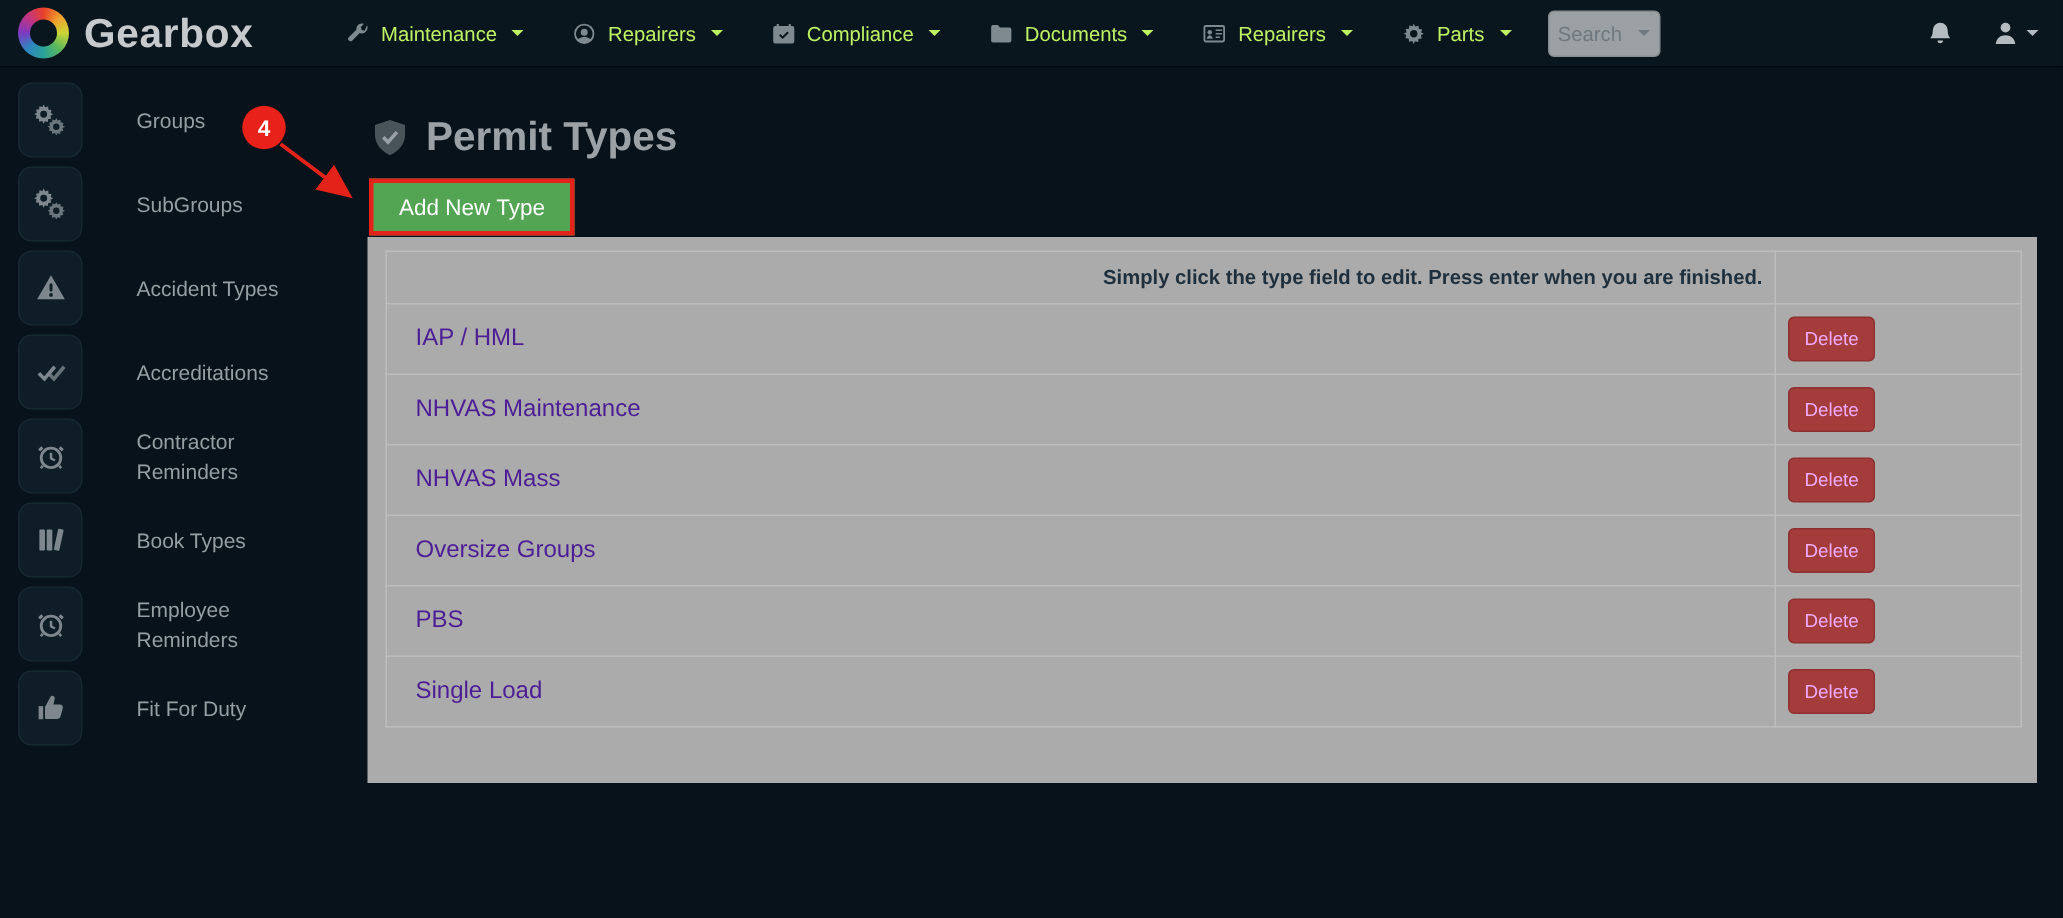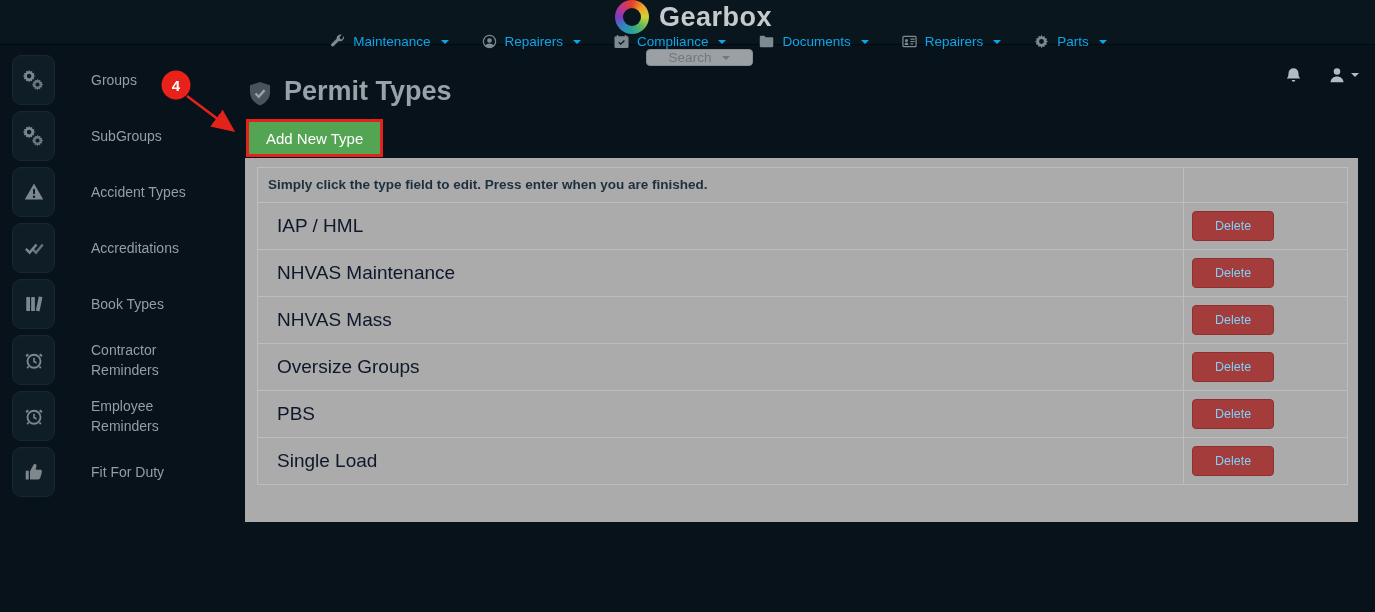--- a/index.html
+++ b/index.html
@@ -8,86 +8,86 @@
     width:1375px; height:612px; position:relative; overflow:hidden;
     background: var(--page_bg, #07121a);
     font-family:"Liberation Sans", sans-serif;
   }
 
   
   .topnav {
     position:absolute; top:0; left:0; right:0; height:45px;
     background: var(--nav_bg, #0a161e);
     border-bottom:1px solid #02090f;
-    display:flex; align-items:center;flex-direction:column;
+    display:flex; align-items:center;
   }
   .brand { display:flex; align-items:center; }
   .logo {
     width:34px; height:34px; border-radius:50%; margin:0 10px 0 12px; position:relative;
     background: conic-gradient(#e8402a,#f0a02c,#cbd437,#5cb85c,#2aa198,#2e86c1,#7d3ac1,#c13584,#e8402a);
   }
   .logo::after { content:""; position:absolute; inset:8px; border-radius:50%; background:var(--nav_bg,#0a161e); }
   .brand-name { font-size:27px; font-weight:bold; color:#c7cacc; letter-spacing:.5px; }
 
   .menu { display:flex; align-items:center; margin-left:62px; gap:33px; }
-  .menu-item { display:flex; align-items:center; gap:8px; color:#0ea5e9; font-size:13.5px; cursor:pointer; }
+  .menu-item { display:flex; align-items:center; gap:8px; color:#bef264; font-size:13.5px; cursor:pointer; }
   .mi-icon { display:inline-flex; width:15px; height:15px; color:#7f8a90; }
   .mi-icon svg { width:15px; height:15px; fill:currentColor; }
   .caret {
     width:0; height:0; display:inline-block; margin-left:2px;
     border-left:4px solid transparent; border-right:4px solid transparent;
     border-top:4px solid currentColor;
   }
   .search-btn {
-    margin-left:24px; height:31px; padding:0 22px; border-radius:4px;
+    margin-left:24px; height:31px; padding:0 6px; border-radius:4px;
     background:#9aa0a3; color:#6f797f; border:1px solid #868d90;
     font-size:13.5px; font-family:inherit; display:flex; align-items:center; gap:9px; cursor:pointer;
   }
   .nav-right { margin-left:auto; display:flex; align-items:center; gap:26px; padding-right:16px; }
   .icon-btn { display:inline-flex; align-items:center; color:#b4bcc1; cursor:pointer; }
   .icon-btn svg { fill:currentColor; }
 
   
   .sidebar { position:absolute; top:45px; left:0; width:245px; bottom:0; padding-top:7px; }
   .side-item { height:56px; display:flex; align-items:center; cursor:pointer;gap:19px; }
   .side-tile {
     width:43px; height:50px; margin-left:12px; flex:0 0 auto;
     background:#0f1e26; border:1px solid #182831; border-radius:9px;
     display:flex; align-items:center; justify-content:center; color:#7d878d;
   }
   .side-tile svg { fill:currentColor; }
   .side-label { margin-left:17px; color:#959ea3; font-size:14px; line-height:20px; max-width:118px; }
 
   
   .content { position:absolute; left:245px; top:45px; right:0; bottom:0; }
-  .title-row { position:absolute; left:3px; top:31px; display:flex; align-items:flex-end; gap:12px; }
+  .title-row { position:absolute; left:3px; top:31px; display:flex; align-items:center; gap:12px; }
   .title-row h1 { margin:0; font-size:27px; font-weight:600; color:#9aa2a7; }
   .shield { display:inline-flex; }
 
   .add-btn {
     position:absolute; left:1px; top:74px; height:38px; padding:0 17px;
     background:var(--accent_green,#53a453); color:#ffffff; font-size:15px; font-family:inherit;
     border:3px solid var(--highlight_red,#e3231a); border-radius:0; cursor:pointer;
   }
 
   .panel {
     position:absolute; left:0; top:113px; width:1113px; height:364px;
     background:var(--panel_gray,#ababab); padding:9px 10px 0 12px;
   }
   table { width:100%; border-collapse:collapse; border:1px solid #8f8f8f; }
   th, td { border:1px solid #bdbdbd; }
   th {
-    text-align:left; font-size:13.5px; line-height:16px; color:#1e2f3d;
+    text-align:right; font-size:13.5px; line-height:16px; color:#1e2f3d;
     padding:9px 8px 9px 10px; font-weight:bold;
   }
-  td.td-name { font-size:19px; line-height:16px; color:#0f172a; padding:15px 8px 15px 19px; cursor:pointer;margin-top:12px; }
+  td.td-name { font-size:16px; line-height:16px; color:#4c1d95; padding:15px 8px 15px 19px; cursor:pointer;margin-top:12px; }
   td.td-action { width:164px; padding:8px; }
   .delete-btn {
     background:var(--delete_red,#a43c3c); border:1px solid #8e3030; border-radius:4px;
-    color:#7dd3fc; font-size:12.5px; font-family:inherit; padding:7px 22px; cursor:pointer;
+    color:#f0abfc; font-size:12.5px; font-family:inherit; padding:7px 10px; cursor:pointer;
   }
 
   
   .annotation { position:absolute; left:150px; top:58px; width:120px; height:90px; z-index:20; pointer-events:none; }
 </style>
 </head>
 <body>
 
 <header class="topnav">
   <div class="brand">
@@ -218,37 +218,37 @@
         <svg viewBox="0 0 16 16" width="20" height="20">
           <path d="M1.5 8.7l3 3L10 5.2" stroke="currentColor" stroke-width="1.9" fill="none"></path>
           <path d="M6.6 8.7l3 3L15 5.2" stroke="currentColor" stroke-width="1.9" fill="none" opacity="0.8"></path>
         </svg>
       </span>
       <span class="side-label">Accreditations</span>
     </div>
     <div class="side-item">
       <span class="side-tile">
         <svg viewBox="0 0 16 16" width="20" height="20">
-          <rect x="1.8" y="2.4" width="3" height="11.2" rx="0.5"></rect>
-          <rect x="5.7" y="2.4" width="3" height="11.2" rx="0.5"></rect>
-          <rect x="10.6" y="2.1" width="3" height="11.6" rx="0.5" transform="rotate(12 12.1 8)"></rect>
-        </svg>
-      </span>
-      <span class="side-label">Book Types</span>
-    </div>
-    <div class="side-item">
-      <span class="side-tile">
-        <svg viewBox="0 0 16 16" width="20" height="20">
           <circle cx="8" cy="9" r="5.2" fill="none" stroke="currentColor" stroke-width="1.5"></circle>
           <path d="M8 6.2v3l2.1 1.2" fill="none" stroke="currentColor" stroke-width="1.3"></path>
           <path d="M3.4 3.4L1.7 5M12.6 3.4L14.3 5" stroke="currentColor" stroke-width="1.6" fill="none"></path>
           <path d="M3.6 13.2l-1 1.3M12.4 13.2l1 1.3" stroke="currentColor" stroke-width="1.4" fill="none"></path>
         </svg>
       </span>
       <span class="side-label">Contractor Reminders</span>
+    </div>
+    <div class="side-item">
+      <span class="side-tile">
+        <svg viewBox="0 0 16 16" width="20" height="20">
+          <rect x="1.8" y="2.4" width="3" height="11.2" rx="0.5"></rect>
+          <rect x="5.7" y="2.4" width="3" height="11.2" rx="0.5"></rect>
+          <rect x="10.6" y="2.1" width="3" height="11.6" rx="0.5" transform="rotate(12 12.1 8)"></rect>
+        </svg>
+      </span>
+      <span class="side-label">Book Types</span>
     </div>
     <div class="side-item">
       <span class="side-tile">
         <svg viewBox="0 0 16 16" width="20" height="20">
           <circle cx="8" cy="9" r="5.2" fill="none" stroke="currentColor" stroke-width="1.5"></circle>
           <path d="M8 6.2v3l2.1 1.2" fill="none" stroke="currentColor" stroke-width="1.3"></path>
           <path d="M3.4 3.4L1.7 5M12.6 3.4L14.3 5" stroke="currentColor" stroke-width="1.6" fill="none"></path>
           <path d="M3.6 13.2l-1 1.3M12.4 13.2l1 1.3" stroke="currentColor" stroke-width="1.4" fill="none"></path>
         </svg>
       </span>

